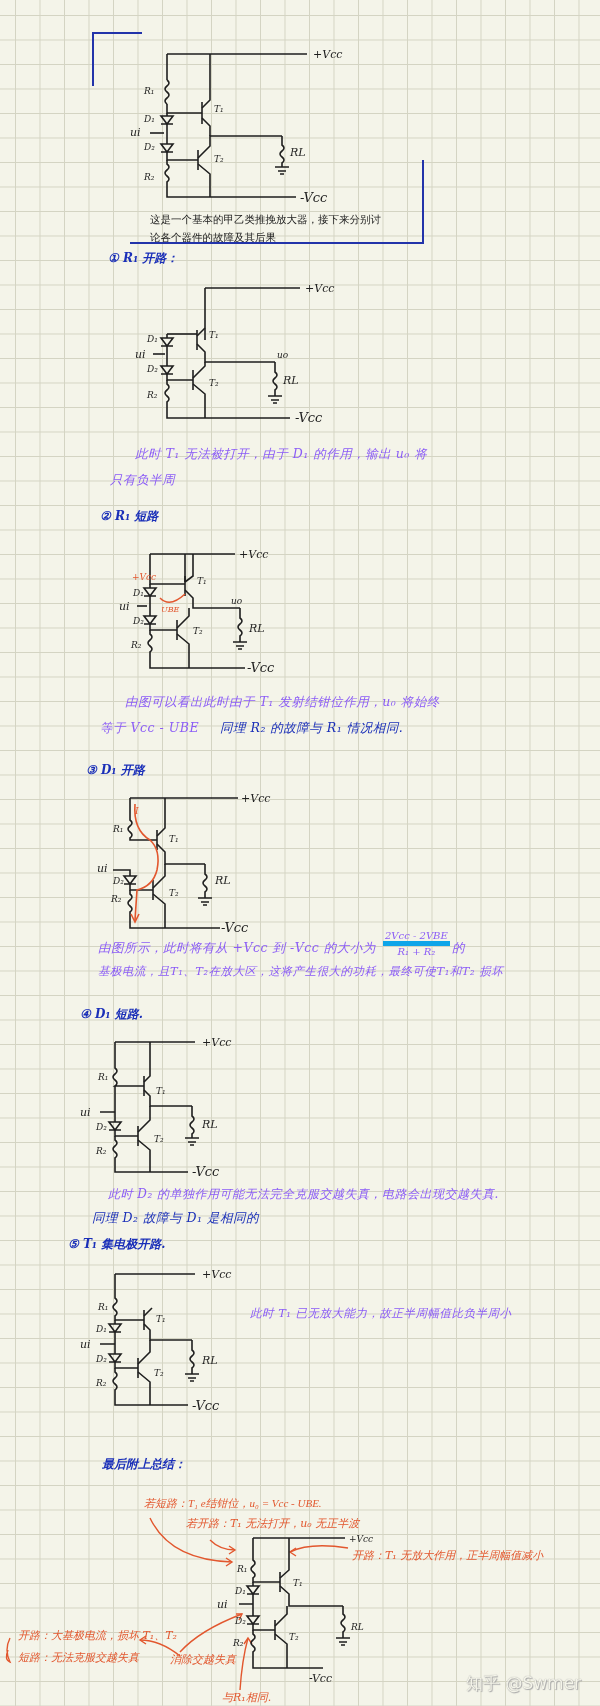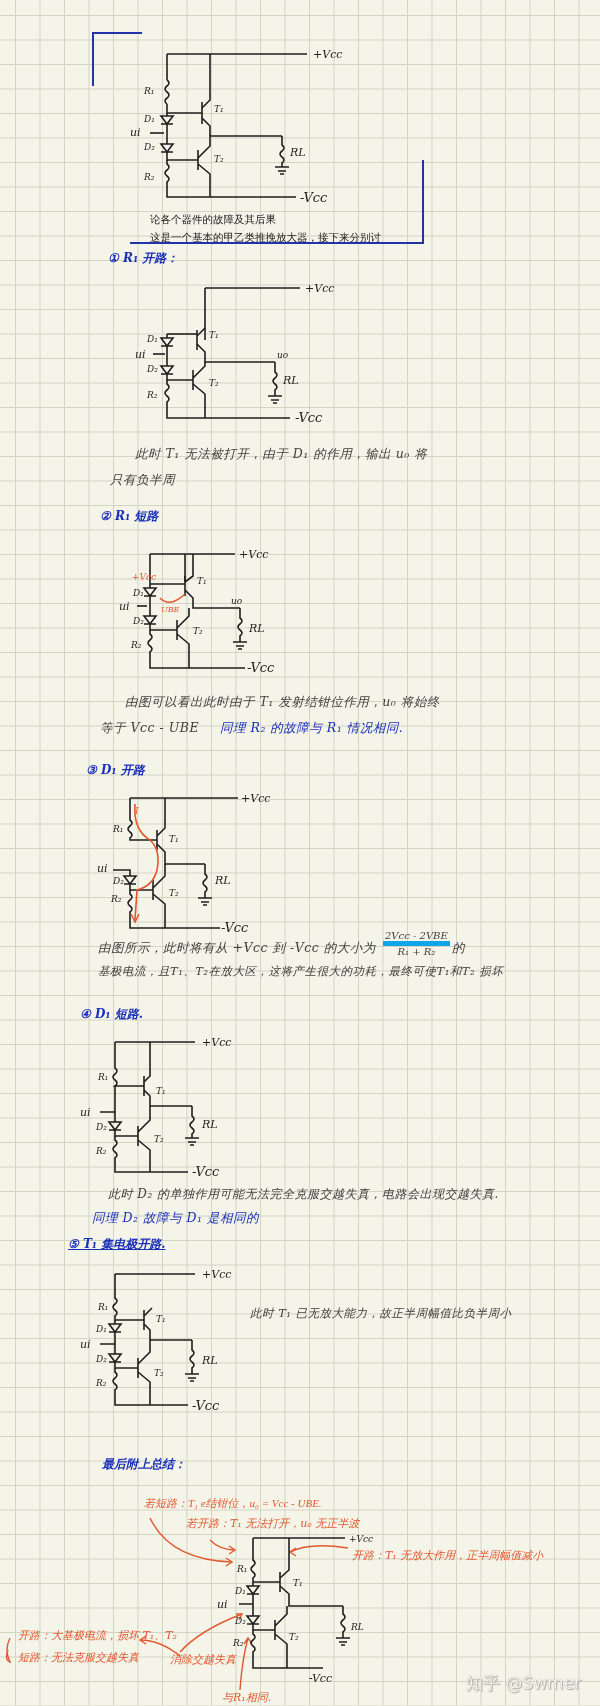--- a/index.html
+++ b/index.html
@@ -5,21 +5,21 @@
   html,body{margin:0;padding:0;}
   body{width:600px;height:1706px;position:relative;overflow:hidden;
     background-color:#f4f4e9;
     background-image:
       linear-gradient(to right, #d4d4c3 1px, transparent 1px),
       linear-gradient(to bottom, #d4d4c3 1px, transparent 1px);
     background-size:24.5px 24.5px;
     background-position:15px 15px;
     font-family:"DejaVu Sans", sans-serif;}
   .abs{position:absolute;}
-  .hand{font-family:"DejaVu Serif", serif;font-style:italic;color:#404040;white-space:nowrap;}
+  .hand{font-family:"DejaVu Serif", serif;font-style:italic;color:#8b5cf6;white-space:nowrap;}
   .blue{color:#1a2fb8;}
   .red{color:#e2572e;}
   .heading{font-size:12px;font-weight:bold;}
   .body-text{font-size:12.5px;letter-spacing:0.5px;}
   .note{font-size:11px;}
   .caption{font-family:"DejaVu Sans", sans-serif;font-size:10.5px;color:#222;line-height:18px;}
   svg.circuit{position:absolute;overflow:visible;}
   svg.circuit text{font-family:"DejaVu Serif", serif;font-style:italic;fill:#1e1e1e;}
   .watermark{font-family:"DejaVu Sans", sans-serif;font-size:17px;color:#f4f4e9;
     text-shadow:0 0 1px #999, 1px 1px 1px #aaa;}
@@ -56,22 +56,22 @@
   <text x="14" y="82" font-size="9">D₁</text>
   <text x="0" y="96" font-size="11">ui</text>
   <text x="14" y="110" font-size="9">D₂</text>
   <text x="14" y="140" font-size="9">R₂</text>
   <text x="84" y="72" font-size="9">T₁</text>
   <text x="84" y="122" font-size="9">T₂</text>
   <text x="160" y="116" font-size="11">RL</text>
 </svg>
 
 <div class="abs caption" style="left:150px;top:210px;">
+  <div>这是一个基本的甲乙类推挽放大器，接下来分别讨</div>
   <div>论各个器件的故障及其后果</div>
-  <div>这是一个基本的甲乙类推挽放大器，接下来分别讨</div>
 </div>
 <div class="bracket" style="left:130px;top:160px;width:292px;height:82px;border-width:0 2px 2px 0;"></div>
 
 <div class="abs hand blue heading" style="left:108px;top:250px;">① R₁ 开路：</div>
 <svg class="circuit" style="left:135px;top:280px;" width="210" height="150" viewBox="0 0 210 150">
   <g fill="none" stroke="#1e1e1e" stroke-width="1.6">
     <path d="M70 8 H165"></path>
     <path d="M70 8 V60"></path>
     <path d="M62 50 V70"></path>
     <path d="M62 56 L70 48"></path>
@@ -200,21 +200,21 @@
   <text x="0" y="86" font-size="11">ui</text>
   <text x="16" y="100" font-size="9">D₂</text>
   <text x="16" y="124" font-size="9">R₂</text>
   <text x="76" y="64" font-size="9">T₁</text>
   <text x="74" y="112" font-size="9">T₂</text>
   <text x="122" y="98" font-size="11">RL</text>
 </svg>
 <div class="abs hand body-text" style="left:108px;top:1186px;font-size:12px;">此时 D₂ 的单独作用可能无法完全克服交越失真，电路会出现交越失真.</div>
 <div class="abs hand blue body-text" style="left:92px;top:1210px;">同理 D₂ 故障与 D₁ 是相同的</div>
 
-<div class="abs hand blue heading" style="left:68px;top:1236px;text-decoration:underline;">⑤ T₁ 集电极开路.</div>
+<div class="abs hand blue heading" style="left:68px;top:1236px;">⑤ T₁ 集电极开路.</div>
 <svg class="circuit" style="left:80px;top:1260px;" width="180" height="150" viewBox="0 0 180 150">
   <g fill="none" stroke="#1e1e1e" stroke-width="1.6">
     <path d="M35 14 H115"></path>
     <path d="M35 14 V38 q4 3 0 6 q-4 3 0 6 q4 3 0 6 V60 H64"></path>
     <path d="M64 50 V70"></path>
     <path d="M64 56 L72 48"></path>
     <path d="M64 64 L70 70 V80 H112"></path>
     <path d="M35 60 V64 M29 64 H41 L35 72 Z M29 72 H41"></path>
     <path d="M35 72 V92 M20 84 H35"></path>
     <path d="M35 92 V94 M29 94 H41 L35 102 Z M29 102 H41"></path>

